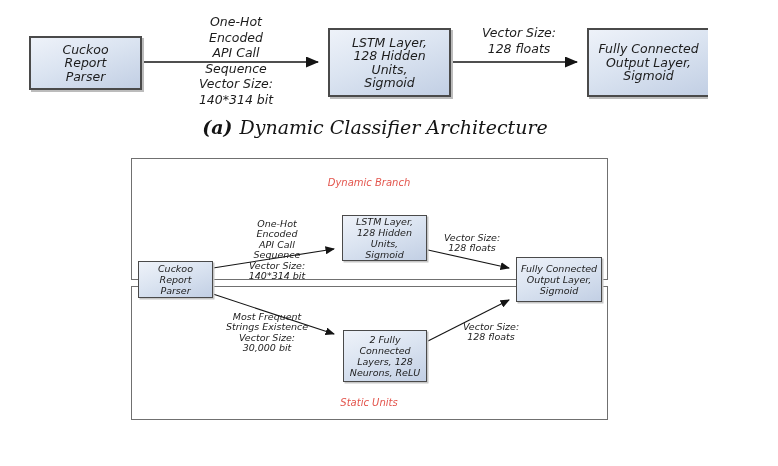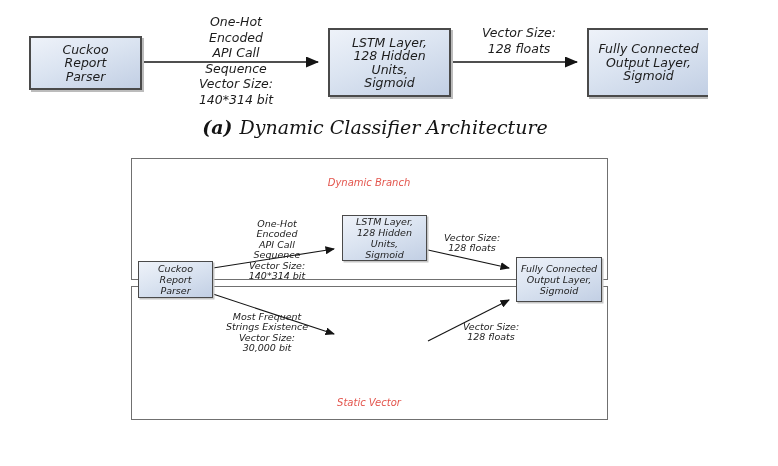--- a/index.html
+++ b/index.html
@@ -117,21 +117,21 @@
     <span class="node-text">Fully Connected
 Output Layer,
 Sigmoid</span>
   </div>
 
   <div class="caption" style="left:375px; top:116px;">
     <span class="cap-tag">(a)</span><span class="cap-text">Dynamic Classifier Architecture</span>
   </div>
 
   <div class="branch-label" style="left:369px; top:177px;">Dynamic Branch</div>
-  <div class="branch-label" style="left:369px; top:397px;">Static Vector</div>
+  <div class="branch-label" style="left:369px; top:397px;">Static Units</div>
 
   <div class="elabel elabel-b" style="left:277px; top:219px;">One-Hot
 Encoded
 API Call
 Sequence
 Vector Size:
 140*314 bit</div>
   <div class="elabel elabel-b" style="left:472px; top:233px;">Vector Size:
 128 floats</div>
   <div class="elabel elabel-b" style="left:267px; top:312px;">Most Frequent
@@ -145,20 +145,26 @@
     <span class="node-text">Cuckoo
 Report
 Parser</span>
   </div>
   <div class="node node-b" style="left:342px; top:215px; width:85px; height:46px;">
     <span class="node-text">LSTM Layer,
 128 Hidden
 Units,
 Sigmoid</span>
   </div>
+  <div class="node node-b" style="left:343px; top:330px; width:84px; height:52px;">
+    <span class="node-text">2 Fully
+Connected
+Layers, 128
+Neurons, ReLU</span>
+  </div>
   <div class="node node-b" style="left:516px; top:257px; width:86px; height:45px;">
     <span class="node-text">Fully Connected
 Output Layer,
 Sigmoid</span>
   </div>
 
 
 </div>
 
 </body></html>

